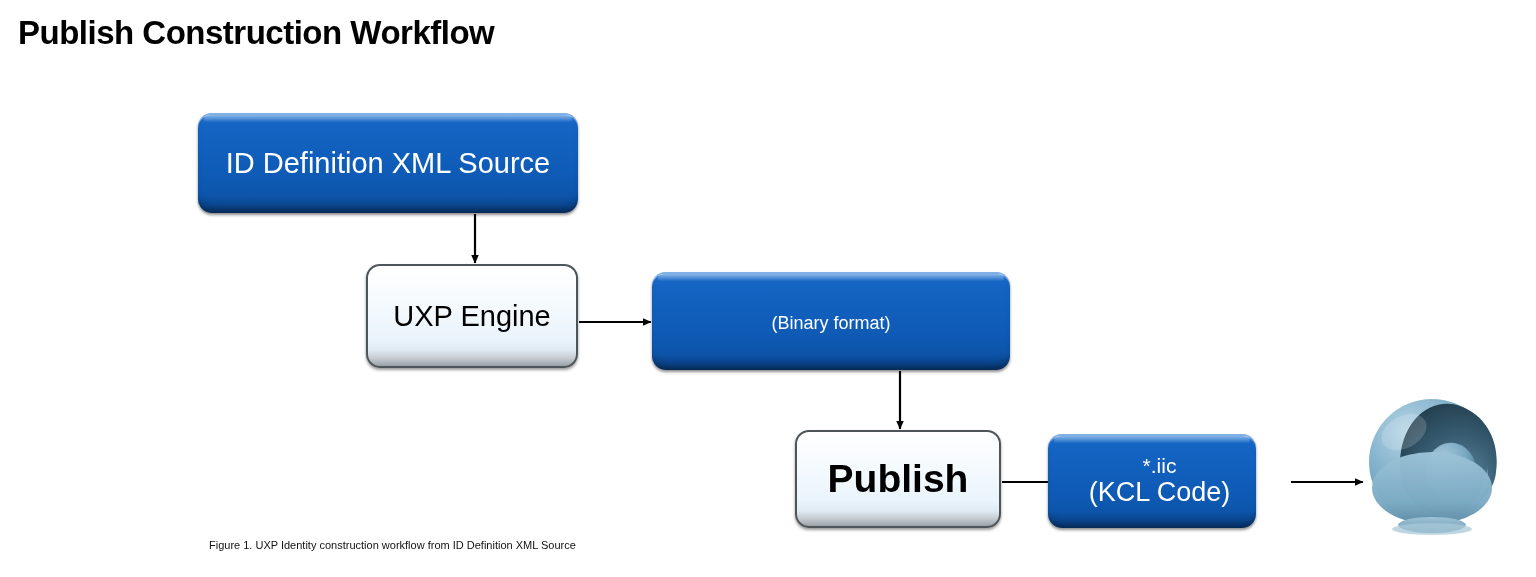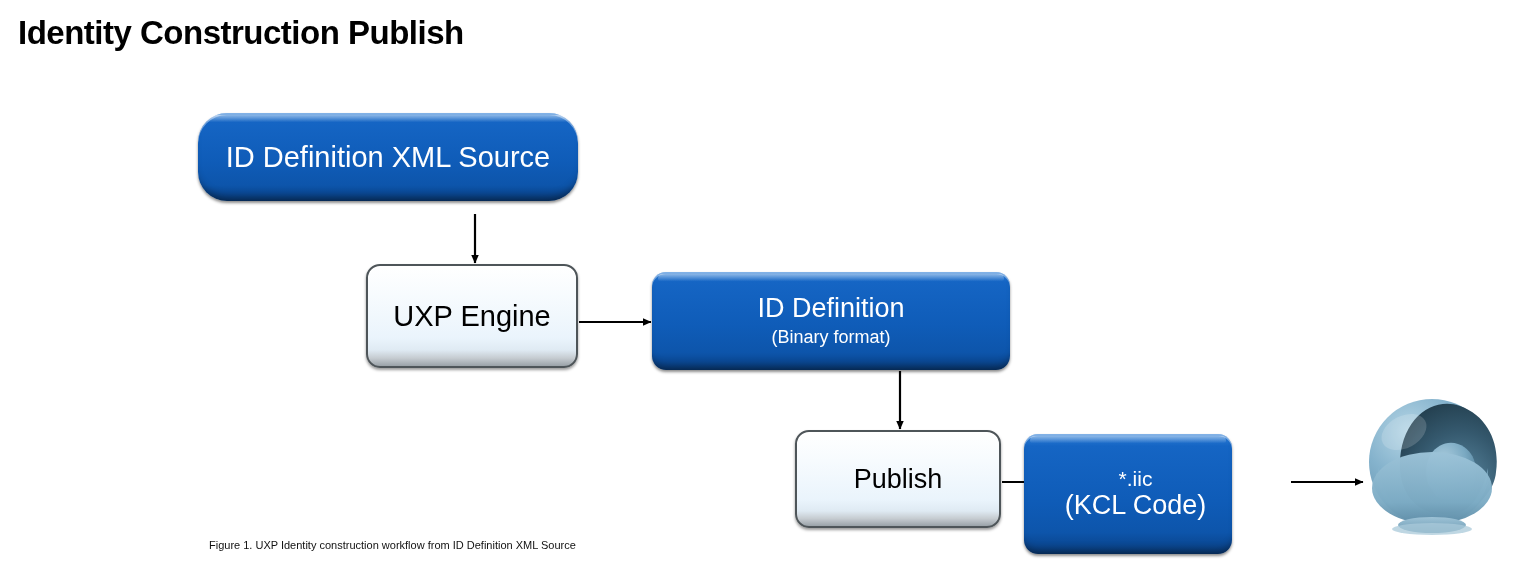--- a/index.html
+++ b/index.html
@@ -85,42 +85,42 @@
     line-height: 1.06;
     white-space: nowrap;
   }
   .node-label-sub {
     line-height: 1.1;
     white-space: nowrap;
   }
 
   
   #node-xml-source {
-    left: 198px; top: 113px; width: 380px; height: 88px; border-radius: 29px;
+    left: 198px; top: 113px; width: 380px; height: 100px;
   }
   #node-xml-source .node-label-main { font-size: 29px; }
 
   #node-uxp-engine {
     left: 366px; top: 264px; width: 212px; height: 104px; justify-content: center;
   }
   #node-uxp-engine .node-label-main { font-size: 29px; }
 
   #node-id-definition {
     left: 652px; top: 272px; width: 358px; height: 98px;
   }
   #node-id-definition .node-label-main { font-size: 27px; }
   #node-id-definition .node-label-sub { font-size: 18px; margin-top: 5px; }
 
   #node-publish {
     left: 795px; top: 430px; width: 206px; height: 98px;
   }
-  #node-publish .node-label-main { font-size: 27px; }
+  #node-publish .node-label-main { font-size: 39px; font-weight: bold; }
 
   #node-iic {
-    left: 1024px; top: 434px; width: 208px; height: 120px; padding-left: 15px;
+    left: 1048px; top: 434px; width: 208px; height: 94px; padding-left: 15px;
   }
   #node-iic .node-label-main { font-size: 21px; }
   #node-iic .node-label-sub { font-size: 27px; margin-top: 1px; }
 
   
   #arrow-layer {
     position: absolute;
     left: 0; top: 0;
     width: 1536px; height: 577px;
     pointer-events: none;
@@ -152,21 +152,21 @@
     top: 539px;
     font-size: 11px;
     color: #111111;
     font-family: "Liberation Sans", sans-serif;
     white-space: nowrap;
   }
 </style>
 </head>
 <body>
 
-<div id="diagram-title">Identity Construction Publish</div>
+<div id="diagram-title">Publish Construction Workflow</div>
 
 <svg id="arrow-layer" viewBox="0 0 1536 577" xmlns="http://www.w3.org/2000/svg">
   <defs>
     <marker id="arrowhead" markerWidth="9" markerHeight="8" refX="8.5" refY="4" orient="auto" markerUnits="userSpaceOnUse">
       <path d="M0,0 L9,4 L0,8 z" fill="#000000"></path>
     </marker>
   </defs>
 
   <g>
     <line x1="475" y1="214" x2="475" y2="263" stroke="#000000" stroke-width="2.2" marker-end="url(#arrowhead)"></line>
@@ -191,21 +191,20 @@
 
 <div class="node node-blue" id="node-xml-source">
   <div class="node-label-main">ID Definition XML Source</div>
 </div>
 
 <div class="node node-light" id="node-uxp-engine">
   <div class="node-label-main">UXP Engine</div>
 </div>
 
 <div class="node node-blue" id="node-id-definition">
-  <div class="node-label-main">ID Definition</div>
   <div class="node-label-sub">(Binary format)</div>
 </div>
 
 <div class="node node-light" id="node-publish">
   <div class="node-label-main">Publish</div>
 </div>
 
 <div class="node node-blue" id="node-iic">
   <div class="node-label-main">*.iic</div>
   <div class="node-label-sub">(KCL Code)</div>

